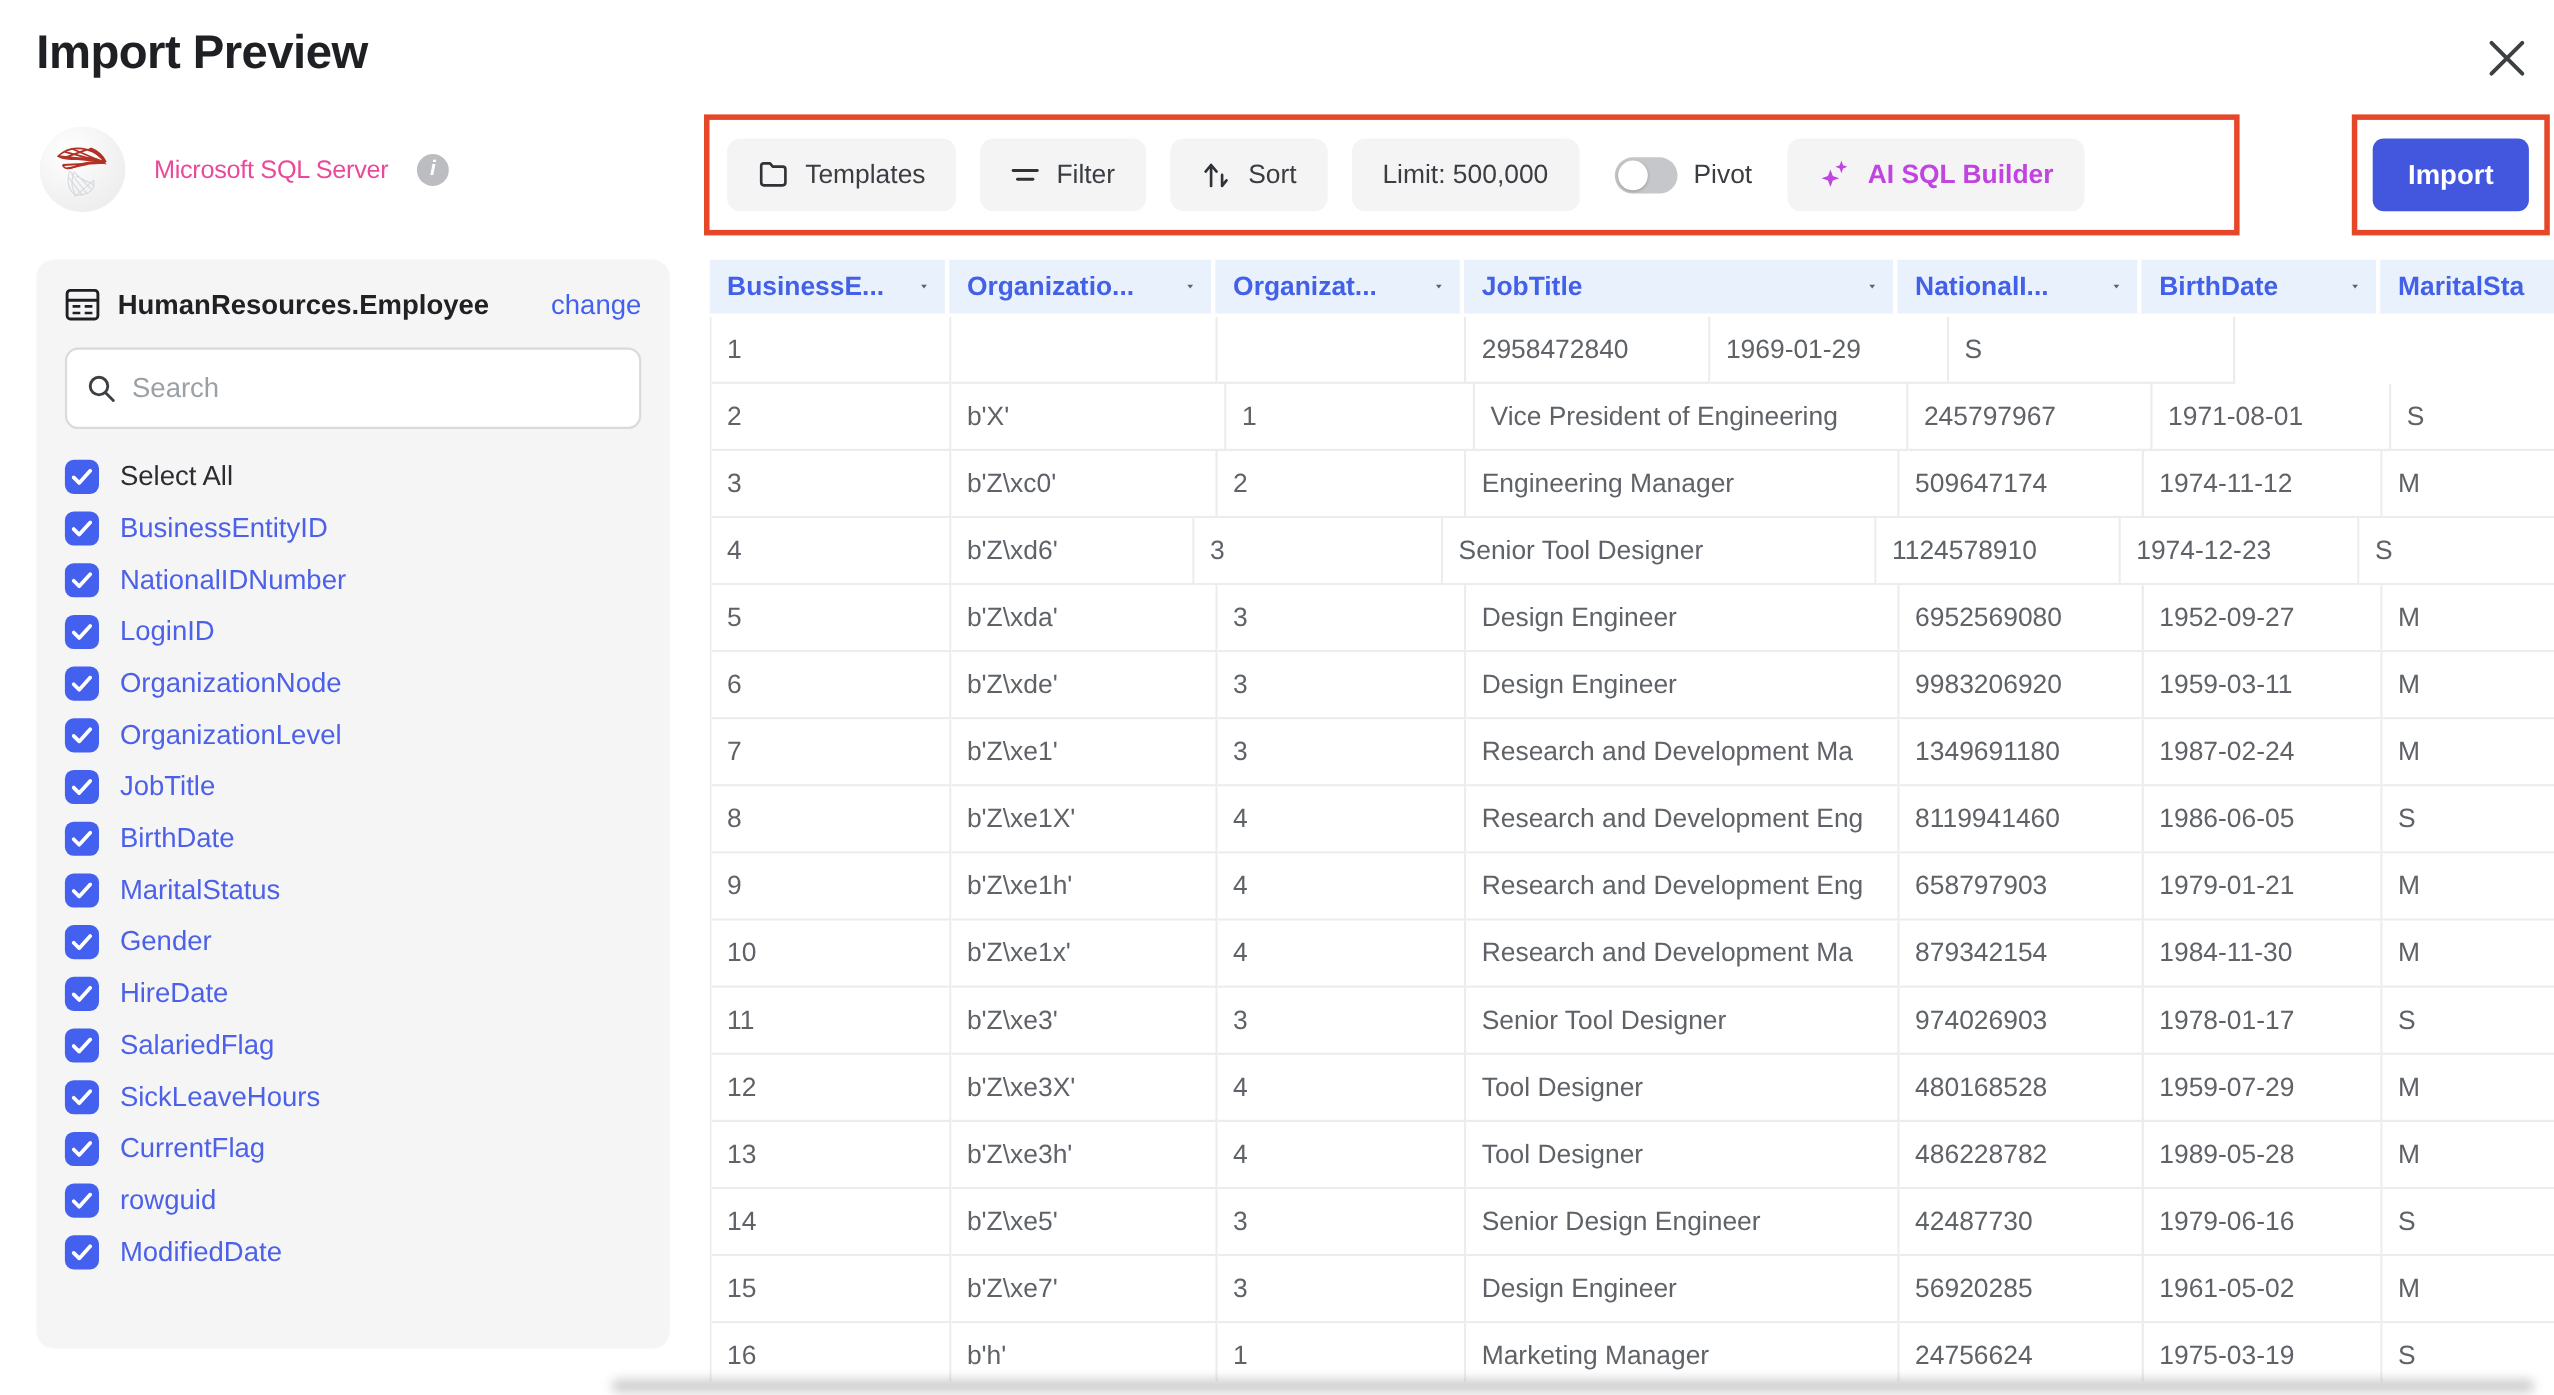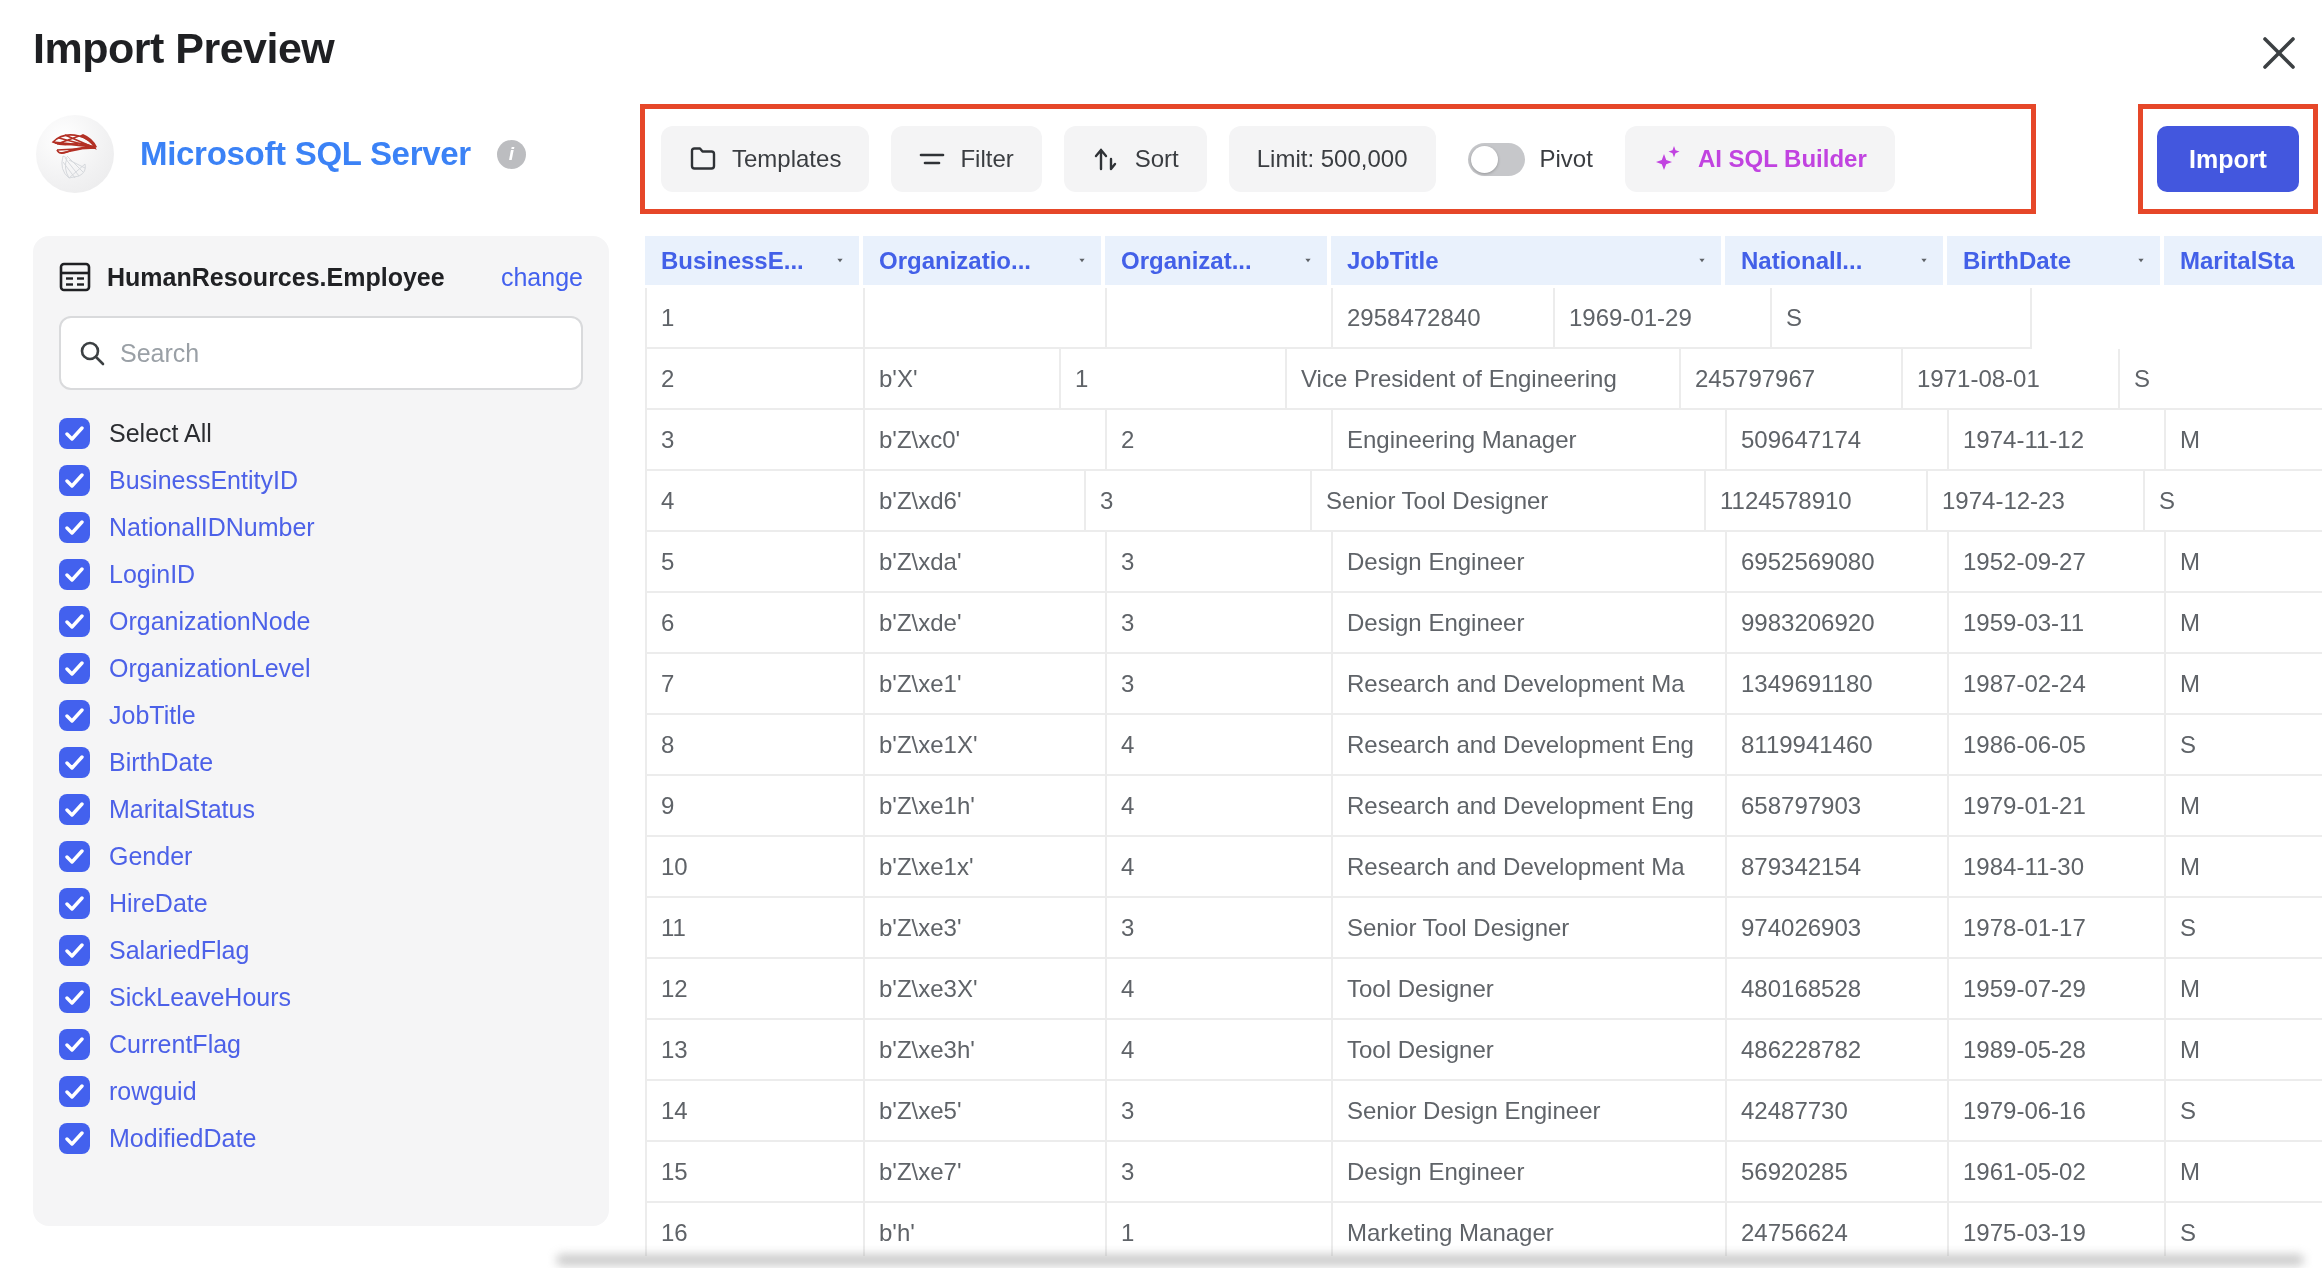--- a/index.html
+++ b/index.html
@@ -9,21 +9,21 @@
 
   
   .dialog-title { left:33px; top:24px; font-size:43px; font-weight:600; color:#1f2023; letter-spacing:-0.5px; }
   .close-btn { left:2256px; top:30px; width:46px; height:46px; cursor:pointer; display:flex; align-items:center; justify-content:center; }
 
   
   .source-row { left:36px; top:114px; height:80px; display:flex; align-items:center; gap:26px; }
   .source-logo { width:78px; height:78px; border-radius:50%;
                  background:radial-gradient(circle at 35% 30%, #ffffff 0%, #f1f1f2 60%, #e9e9ea 100%);
                  display:flex; align-items:center; justify-content:center; }
-  .source-name { font-size:33px; font-weight:700; color:#3b82f6; letter-spacing:-0.3px; }
+  .source-name { font-size:23px; font-weight:400; color:#ec4899; letter-spacing:-0.3px; }
   .info-badge { width:29px; height:29px; border-radius:50%; background:#bcbdc0; color:#ffffff;
                 font-size:19px; font-weight:700; display:flex; align-items:center; justify-content:center; font-style:italic; }
 
   
   .annot { border:5px solid #e64729; }
   .toolbar-annot { left:640px; top:104px; width:1396px; height:110px; display:flex; align-items:center; gap:22px; padding:0 16px; }
   .import-annot { left:2138px; top:104px; width:180px; height:110px; display:flex; align-items:center; justify-content:center; }
 
   
   .tb-btn { height:66px; background:#f4f4f5; border-radius:12px; display:flex; align-items:center; gap:15px;
@@ -351,21 +351,21 @@
       <div class="tr">
         <div class="td" style="width: 218px;">1</div>
         <div class="td" style="width: 242px;"></div>
         <div class="td" style="width: 226px;"></div>
         <div class="td" style="width: 222px;">2958472840</div>
         <div class="td" style="width: 217px;">1969-01-29</div>
         <div class="td" style="width: 260px;">S</div>
       </div>
       <div class="tr">
         <div class="td" style="width: 218px;">2</div>
-        <div class="td" style="width: 196px;">b'X'</div>
+        <div class="td" style="width: 250px;">b'X'</div>
         <div class="td" style="width: 226px;">1</div>
         <div class="td" style="width: 394px;">Vice President of Engineering</div>
         <div class="td" style="width: 222px;">245797967</div>
         <div class="td" style="width: 217px;">1971-08-01</div>
         <div class="td" style="width: 260px;">S</div>
       </div>
       <div class="tr">
         <div class="td" style="width: 218px;">3</div>
         <div class="td" style="width: 242px;">b'Z\xc0'</div>
         <div class="td" style="width: 226px;">2</div>

